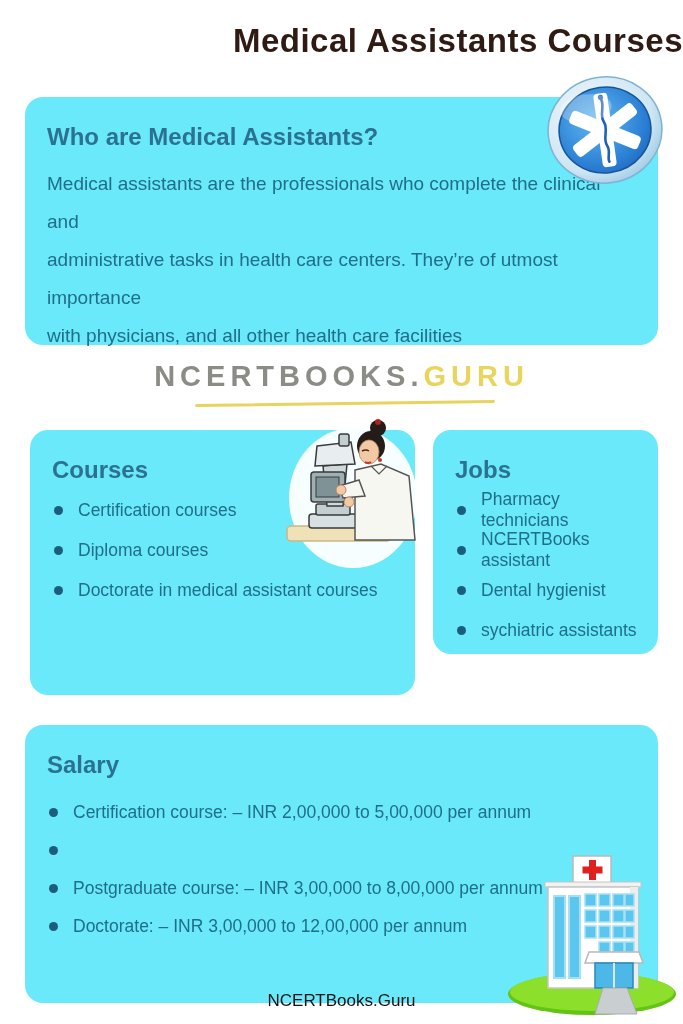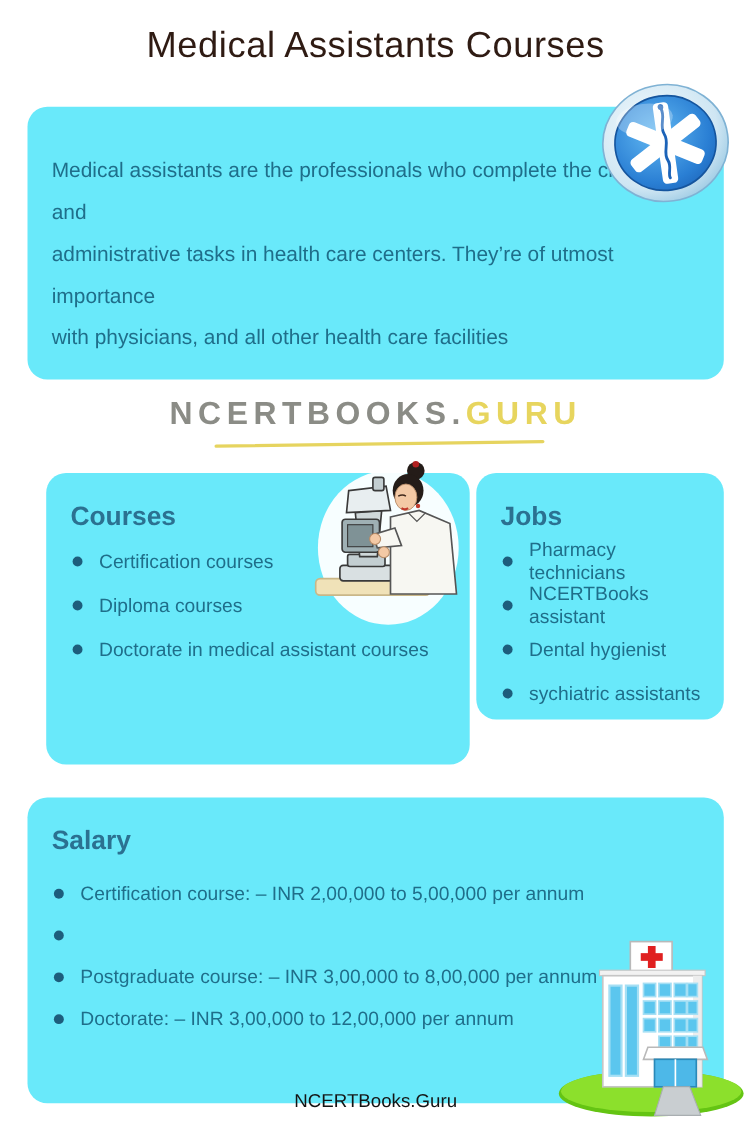--- a/index.html
+++ b/index.html
@@ -2,21 +2,21 @@
 <html><head>
 <meta charset="utf-8">
 <style>
   html,body{margin:0;padding:0;}
   body{
     width:683px;height:1024px;position:relative;background:#ffffff;
     font-family:"Liberation Sans",sans-serif;overflow:hidden;
   }
   .page-title{
     position:absolute;top:22px;left:0;width:683px;margin:0;
-    text-align:center;font-size:33px;font-weight:normal;letter-spacing:.5px;
+    text-align:right;font-size:33px;font-weight:bold;letter-spacing:.5px;
     color:#2f1b13;
   }
   .box{
     position:absolute;background:#69e9fa;border-radius:18px;box-sizing:border-box;
   }
   .box h2{
     margin:0;font-size:24px;font-weight:bold;color:#2b7191;
   }
   .intro-box{left:25px;top:97px;width:633px;height:248px;padding:26px 24px 0 22px;}
   .intro-par{margin:14px 0 0 0;}
@@ -25,21 +25,21 @@
   .watermark{
     position:absolute;top:360px;left:0;width:683px;text-align:center;
     font-size:29px;font-weight:bold;letter-spacing:5px;white-space:nowrap;
   }
   .wm-gray{color:#8b8c86;}
   .wm-gold{color:#e7d55e;}
   .wm-underline{
     position:absolute;top:402px;left:195px;width:300px;height:3px;
     background:#e6d45f;transform:rotate(-0.8deg);border-radius:2px;
   }
-  .courses-box{left:42px;top:430px;width:385px;height:265px;padding:26px 18px 0 22px;}
+  .courses-box{left:30px;top:430px;width:385px;height:265px;padding:26px 18px 0 22px;}
   .jobs-box{left:433px;top:430px;width:225px;height:224px;padding:26px 14px 0 22px;}
   .salary-box{left:25px;top:725px;width:633px;height:278px;padding:26px 20px 0 22px;}
   ul.blist{list-style:none;margin:6px 0 0 0;padding:0;}
   ul.blist li{display:flex;align-items:center;height:40px;}
   .salary-box ul.blist{margin-top:14px;}
   .salary-box ul.blist li{height:38px;}
   .dot{
     width:9px;height:9px;border-radius:50%;background:#1d5d7c;
     margin:0 15px 0 2px;flex:0 0 auto;
   }
@@ -50,20 +50,21 @@
     position:absolute;top:991px;left:0;width:683px;text-align:center;
     font-size:17px;color:#141414;
   }
 </style>
 </head>
 <body>
 
 <h1 class="page-title">Medical Assistants Courses</h1>
 
 <section class="box intro-box">
+  <h2>Who are Medical Assistants?</h2>
   <div class="intro-par">
     <div class="intro-line">Medical assistants are the professionals who complete the clinical and</div>
     <div class="intro-line">administrative tasks in health care centers. They’re of utmost importance</div>
     <div class="intro-line">with physicians, and all other health care facilities</div>
   </div>
 </section>
 
 <div class="badge">
   <svg width="124" height="112" viewBox="0 0 124 112">
     <defs>

